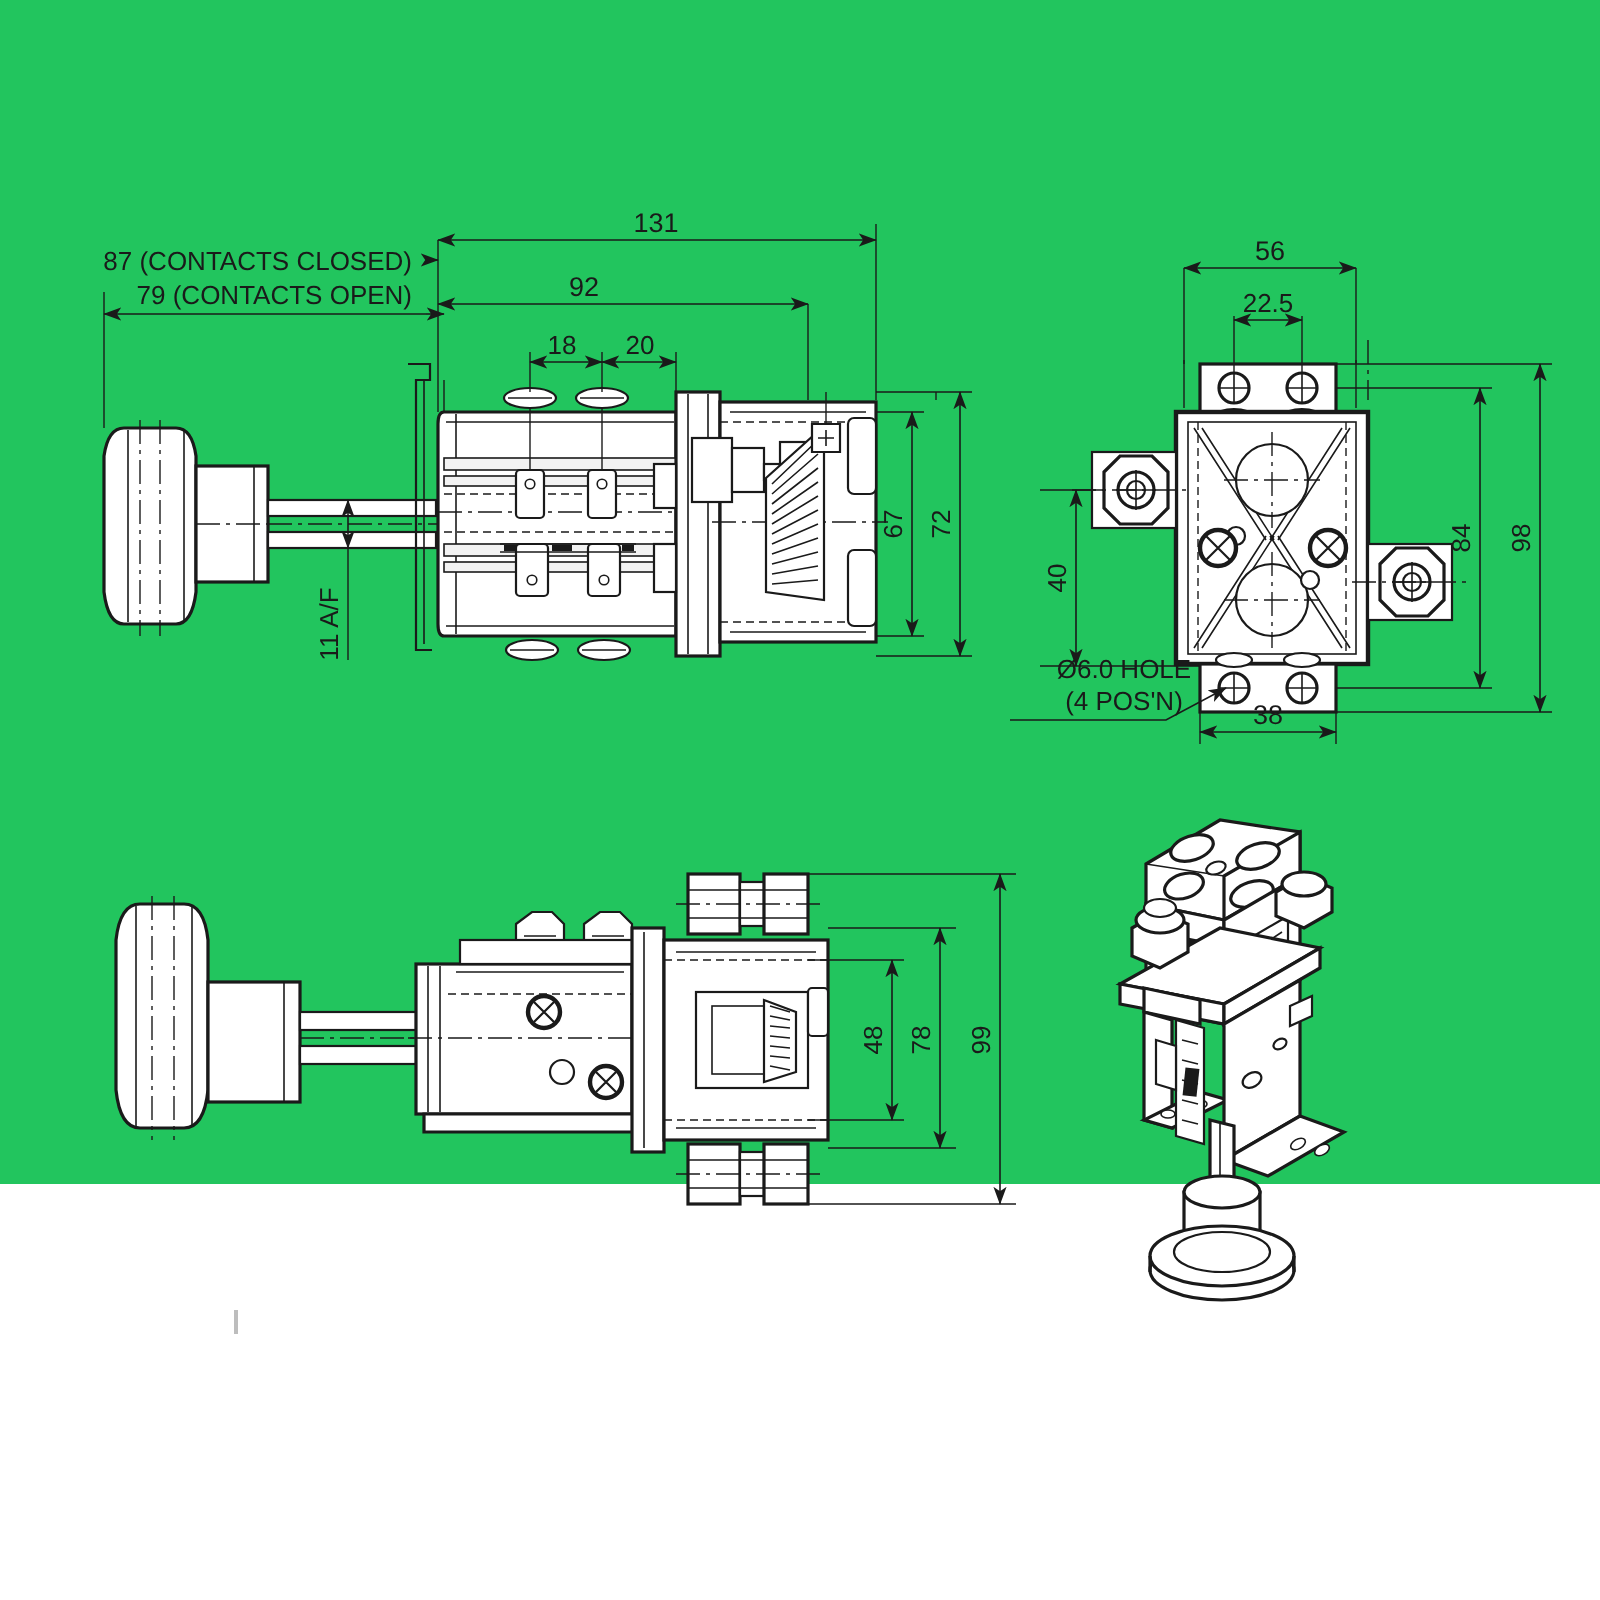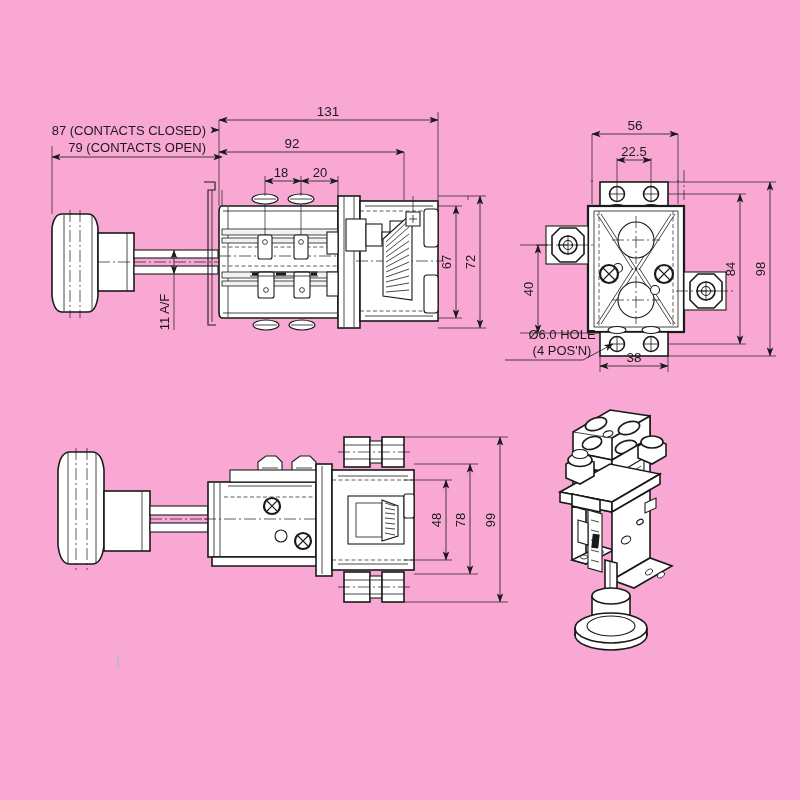--- a/index.html
+++ b/index.html
@@ -8,22 +8,22 @@
   }
   body {
     width: 800px; height: 800px;
     font-family: "Liberation Sans", sans-serif;
     overflow: hidden;
     position: relative;
   }
   #sheet {
     position: absolute;
     left: 0; top: 0;
-    width: 800px; height: 800px;
-    background: #f9a8d4;
+    width: 800px; height: 592px;
+    background: #22c55e;
   }
   svg.drawing {
     position: absolute;
     left: 0; top: 0;
     width: 800px; height: 800px;
     display: block;
   }
   .dimtext {
     font-family: "Liberation Sans", sans-serif;
     font-size: 13px;

